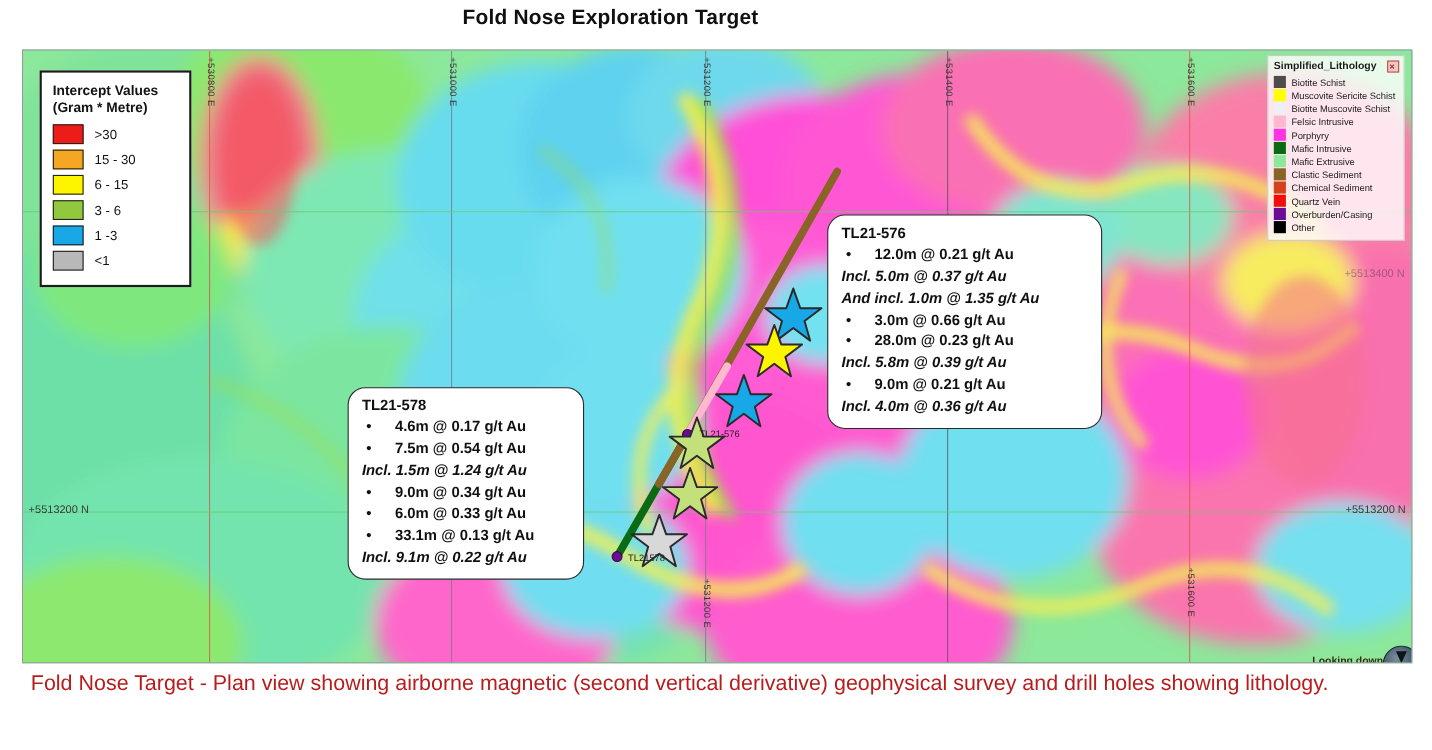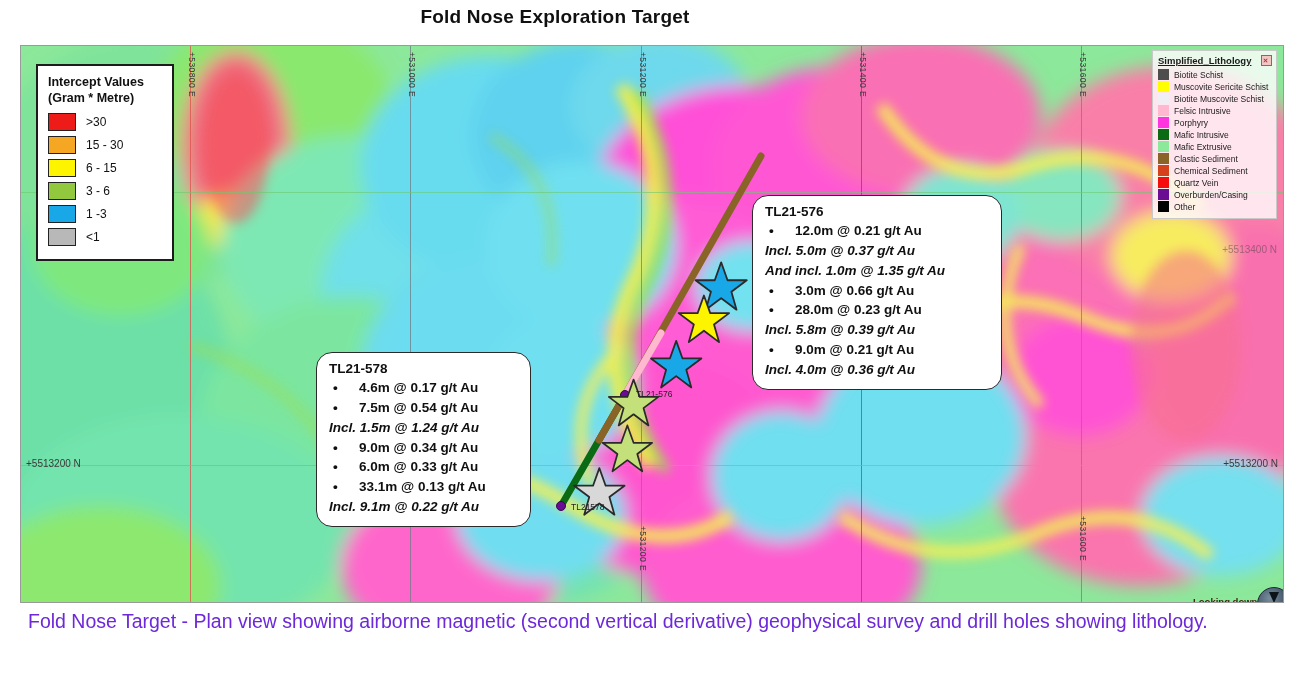--- a/index.html
+++ b/index.html
@@ -49,21 +49,21 @@
   #litho-legend{
     position:absolute;right:6px;top:4px;width:125px;
     background:rgba(255,255,255,.80);border:1px solid #c9c9c9;
     padding:4px 4px 5px 5px;box-sizing:border-box;
   }
   #litho-legend .lt-head{
     display:flex;align-items:flex-start;justify-content:space-between;
     margin-bottom:3px;
   }
   #litho-legend .lt-title{
-    font-size:9.5px;font-weight:bold;color:#1a1a1a;white-space:nowrap;text-decoration:underline;
+    font-size:9.5px;font-weight:bold;color:#1a1a1a;white-space:nowrap;
   }
   #litho-legend .closebtn{
     width:9px;height:9px;border:1px solid #c0504d;background:#f2c6c4;
     position:relative;flex:0 0 auto;cursor:pointer;
   }
   #litho-legend .closebtn:before,#litho-legend .closebtn:after{
     content:"";position:absolute;left:1px;top:3.5px;width:5px;height:1px;background:#a33;
   }
   #litho-legend .closebtn:before{transform:rotate(45deg);}
   #litho-legend .closebtn:after{transform:rotate(-45deg);}
@@ -104,21 +104,21 @@
     position:absolute;left:7px;top:12px;width:18px;height:15px;
     border:1.5px solid #aebecb;border-top-color:transparent;border-radius:50%;
   }
   #looking-down{
     position:absolute;left:1172px;top:550px;font-size:9.5px;color:#3b2a12;
     font-weight:bold;white-space:nowrap;
   }
   
   #caption{
     position:absolute;left:28px;top:608px;width:1230px;
-    font-size:19.5px;color:#6d28d9;line-height:1.42;
+    font-size:19.5px;color:#b91c1c;line-height:1.42;
   }
 </style>
 </head>
 <body>
 
 <div id="title">Fold Nose Exploration Target</div>
 
 <div id="map-frame">
 
   <div id="raster">

